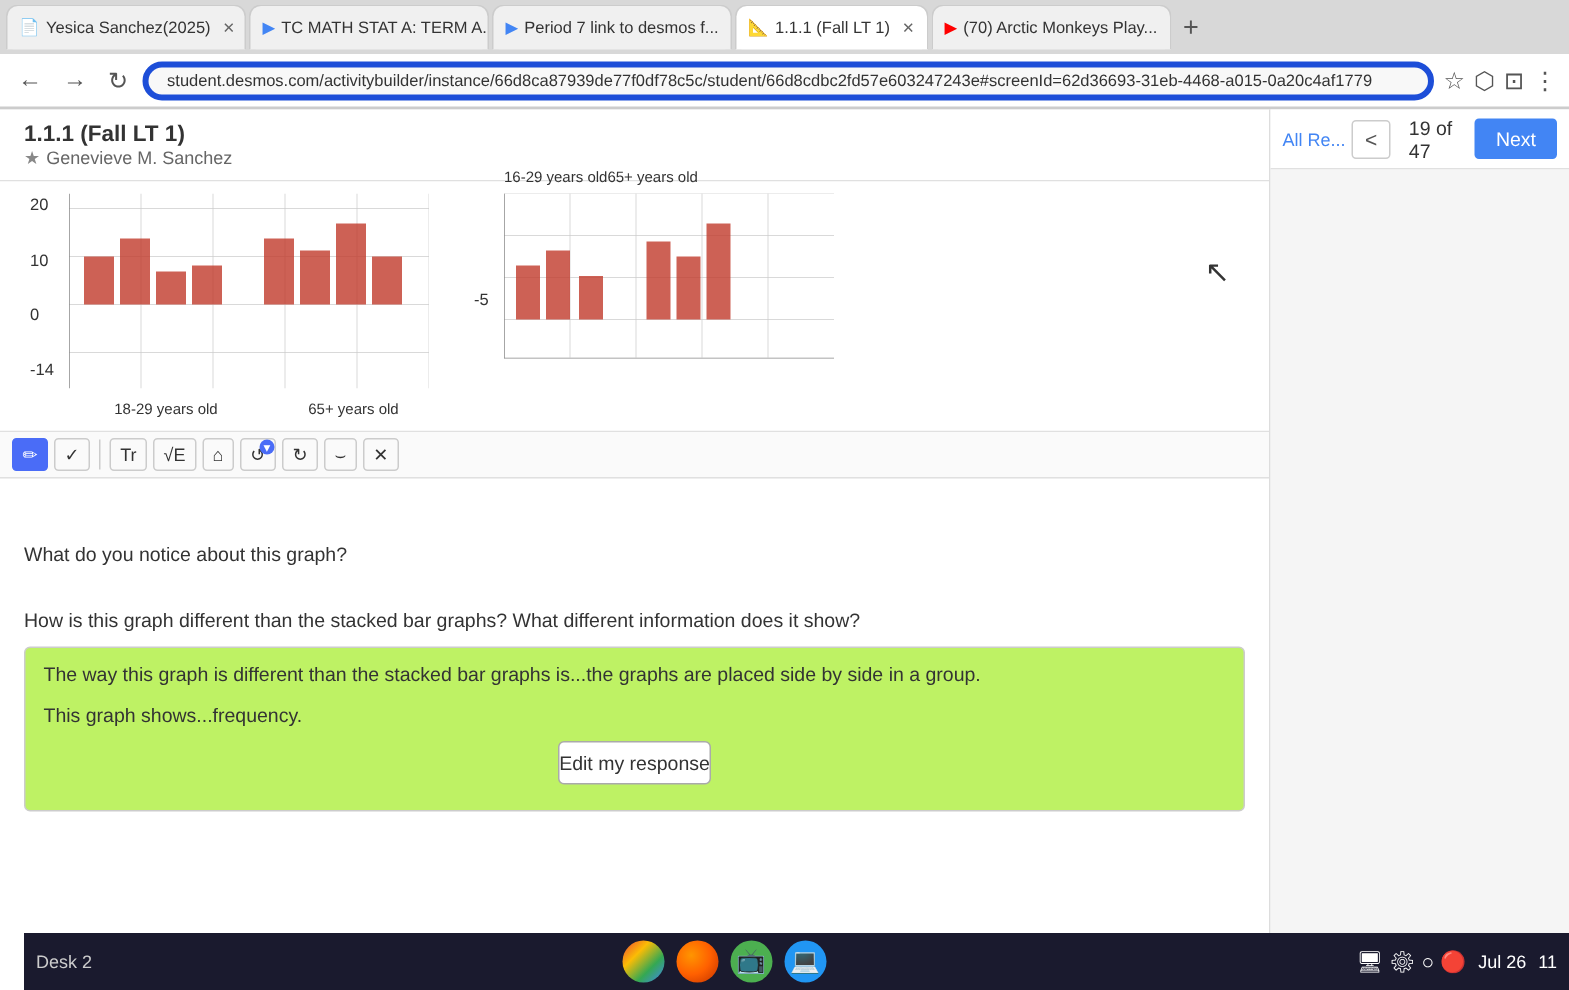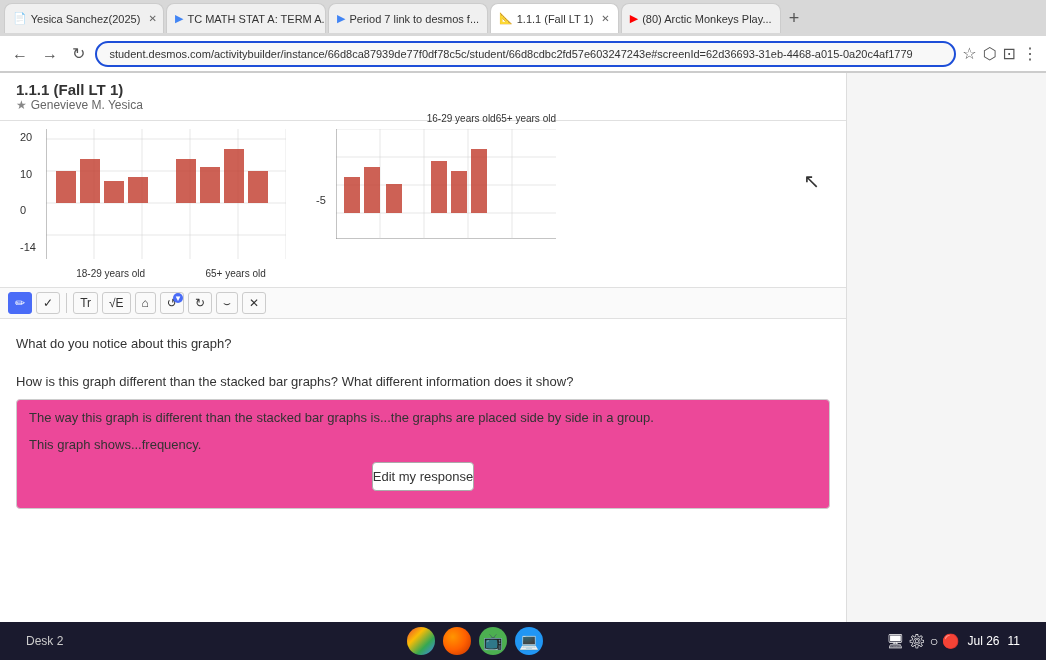--- a/index.html
+++ b/index.html
@@ -12,21 +12,21 @@
     .tab-bar { display: flex; align-items: center; background: #d8d8d8; height: 36px; padding: 0 4px; gap: 2px; overflow: hidden; }
     .tab { display: flex; align-items: center; background: #f0f0f0; border-radius: 8px 8px 0 0; padding: 0 8px; height: 30px; font-size: 11px; color: #333; max-width: 160px; overflow: hidden; border: 1px solid #ccc; border-bottom: none; gap: 4px; white-space: nowrap; }
     .tab.active { background: #fff; z-index: 2; }
     .tab-close { font-size: 10px; color: #666; cursor: pointer; margin-left: 4px; flex-shrink: 0; }
     .tab-add { background: none; border: none; font-size: 18px; color: #555; cursor: pointer; padding: 0 6px; }
 
     
     .address-bar { display: flex; align-items: center; background: #fff; height: 36px; padding: 0 8px; gap: 6px; border-bottom: 1px solid #ccc; }
     .nav-btn { background: none; border: none; cursor: pointer; font-size: 16px; color: #555; padding: 0 4px; }
     .nav-btn:disabled { color: #ccc; }
-    .address-input { flex: 1; height: 26px; border: 2px solid #1d4ed8; border-radius: 13px; padding: 0 12px; font-size: 11px; color: #333; background: #f8f8f8; }
+    .address-input { flex: 1; height: 26px; border: 4px solid #1d4ed8; border-radius: 13px; padding: 0 12px; font-size: 11px; color: #333; background: #f8f8f8; }
     .address-icons { display: flex; align-items: center; gap: 6px; }
     .addr-icon { font-size: 16px; color: #555; cursor: pointer; }
 
     
     .content-area { display: flex; width: 100%; height: calc(660px - 72px); }
 
     
     .activity-panel { flex: 1; background: #fff; overflow-y: auto; padding: 0; }
 
     
@@ -40,34 +40,34 @@
 
     
     .toolbar { display: flex; align-items: center; gap: 4px; padding: 4px 8px; border-top: 1px solid #e0e0e0; border-bottom: 1px solid #e0e0e0; background: #fafafa; }
     .toolbar-btn { background: none; border: 1px solid #ccc; border-radius: 3px; padding: 3px 6px; cursor: pointer; font-size: 12px; color: #333; }
     .toolbar-btn.active { background: #4a6cf7; color: #fff; border-color: #4a6cf7; }
     .toolbar-sep { width: 1px; height: 20px; background: #ccc; margin: 0 2px; }
 
     
     .questions-area { padding: 16px; }
     .question-block { margin-bottom: 20px; }
-    .question-text { font-size: 13px; color: #333; margin-bottom: 8px; line-height: 1.4; }
+    .question-text { font-size: 13px; color: #333; margin-bottom: 8px; line-height: 1.4; margin-top: 26px; }
     .response-box { border: 1px solid #ccc; border-radius: 4px; padding: 10px 12px; font-size: 13px; color: #333; background: #fff; min-height: 50px; }
-    .response-box-tall { border: 1px solid #ccc; border-radius: 4px; padding: 10px 12px; font-size: 13px; color: #333; background: #ec4899; min-height: 110px; position: relative; }
+    .response-box-tall { border: 1px solid #ccc; border-radius: 4px; padding: 10px 12px; font-size: 13px; color: #333; background: #bef264; min-height: 110px; position: relative; }
     .edit-btn { display: block; margin: 10px auto 0 auto; background: #fff; border: 1px solid #aaa; border-radius: 4px; padding: 6px 0; font-size: 13px; color: #333; cursor: pointer; }
 
     
     .right-panel { width: 200px; background: #f5f5f5; border-left: 1px solid #ddd; display: flex; flex-direction: column; }
     .nav-controls { display: flex; align-items: center; justify-content: flex-end; padding: 8px; gap: 4px; background: #fff; border-bottom: 1px solid #e0e0e0; height: 40px; }
     .nav-arrow { background: none; border: 1px solid #ccc; padding: 4px 8px; cursor: pointer; font-size: 14px; color: #555; border-radius: 3px; }
     .page-indicator { font-size: 13px; color: #333; margin: 0 8px; }
     .next-btn { background: #4285f4; color: #fff; border: none; padding: 6px 14px; border-radius: 3px; cursor: pointer; font-size: 13px; }
 
     
-    .taskbar { position: absolute; bottom: 0; left: 0; right: 0; height: 38px; background: #1a1a2e; display: flex; align-items: center; justify-content: space-between; padding: 0 26px; }
+    .taskbar { position: absolute; bottom: 0; left: 16px; right: 0; height: 38px; background: #1a1a2e; display: flex; align-items: center; justify-content: space-between; padding: 0 8px; }
     .taskbar-left { display: flex; align-items: center; gap: 8px; }
     .taskbar-center { display: flex; align-items: center; gap: 8px; }
     .taskbar-right { display: flex; align-items: center; gap: 8px; color: #fff; font-size: 12px; }
     .taskbar-label { color: #ccc; font-size: 12px; }
     .taskbar-icon { width: 28px; height: 28px; border-radius: 50%; display: flex; align-items: center; justify-content: center; font-size: 16px; cursor: pointer; }
     .taskbar-icon.chrome { background: linear-gradient(135deg, #ea4335, #fbbc05, #34a853, #4285f4); }
     .taskbar-icon.firefox { background: #ff6600; }
     .taskbar-icon.green { background: #4CAF50; }
     .taskbar-icon.blue { background: #2196F3; }
 
@@ -96,21 +96,21 @@
       <span>Period 7 link to desmos f...</span>
       <span class="tab-close">✕</span>
     </div>
     <div class="tab active">
       <span>📐</span>
       <span>1.1.1 (Fall LT 1)</span>
       <span class="tab-close">✕</span>
     </div>
     <div class="tab">
       <span style="color:#f00;">▶</span>
-      <span>(80) Arctic Monkeys Play...</span>
+      <span>(70) Arctic Monkeys Play...</span>
       <span class="tab-close">✕</span>
     </div>
     <button class="tab-add">+</button>
   </div>
 
   <div class="address-bar">
     <button class="nav-btn">←</button>
     <button class="nav-btn">→</button>
     <button class="nav-btn">↻</button>
     <input class="address-input" type="text" value="student.desmos.com/activitybuilder/instance/66d8ca87939de77f0df78c5c/student/66d8cdbc2fd57e603247243e#screenId=62d36693-31eb-4468-a015-0a20c4af1779" style="">
@@ -124,21 +124,21 @@
 </div>
 
 <div class="content-area">
 
   <div class="activity-panel">
 
     <div class="activity-header">
       <div class="activity-title">1.1.1 (Fall LT 1)</div>
       <div class="activity-subtitle">
         <span class="star-icon">★</span>
-        <span>Genevieve M. Yesica</span>
+        <span>Genevieve M. Sanchez</span>
       </div>
     </div>
 
     <div class="graph-area">
       <div style="display:flex; align-items:flex-start; position:relative;">
 
         <div style="position:relative; width:280px; height:150px;">
 
           <div style="position:absolute; left:0; top:0; bottom:24px; display:flex; flex-direction:column; justify-content:space-between; padding:2px 4px; font-size:11px; color:#333;">
             <span>20</span>
@@ -173,21 +173,21 @@
           </svg>
 
           <div style="position:absolute; bottom:0; left:30px; right:0; display:flex; justify-content:space-around; font-size:10px; color:#333;">
             <span>18-29 years old</span>
             <span>65+ years old</span>
           </div>
         </div>
 
         <div style="position:relative; width:220px; height:130px; margin-left:40px;">
           
-          <div style="position:absolute; top:-16px; left:0; right:0; display:flex; justify-content:flex-end; font-size:10px; color:#333;">
+          <div style="position:absolute; top:-16px; left:0; right:0; display:flex; justify-content:flex-start; font-size:10px; color:#333;">
             <span>16-29 years old</span>
             <span>65+ years old</span>
           </div>
           
           <div style="position:absolute; left:-20px; top:50%; font-size:11px; color:#333;">-5</div>
           <svg style="width:100%; height:110px;" viewBox="0 0 220 110">
 
             <line x1="0" y1="0" x2="220" y2="0" stroke="#ccc" stroke-width="0.5"></line>
             <line x1="0" y1="28" x2="220" y2="28" stroke="#ccc" stroke-width="0.5"></line>
             <line x1="0" y1="56" x2="220" y2="56" stroke="#ccc" stroke-width="0.5"></line>
@@ -241,20 +241,26 @@
           <p style="margin-bottom:12px;">The way this graph is different than the stacked bar graphs is...the graphs are placed side by side in a group.</p>
           <p>This graph shows...frequency.</p>
           <button class="edit-btn">Edit my response</button>
         </div>
       </div>
 
     </div>
   </div>
 
   <div class="right-panel">
+    <div class="nav-controls">
+      <span class="all-btn">All Re...</span>
+      <button class="nav-arrow">&lt;</button>
+      <span class="page-indicator">19 of 47</span>
+      <button class="next-btn">Next</button>
+    </div>
 
     <div style="flex:1; background:#f5f5f5;"></div>
   </div>
 
 </div>
 
 <div class="taskbar">
   <div class="taskbar-left">
     <span class="taskbar-label">Desk 2</span>
   </div>

